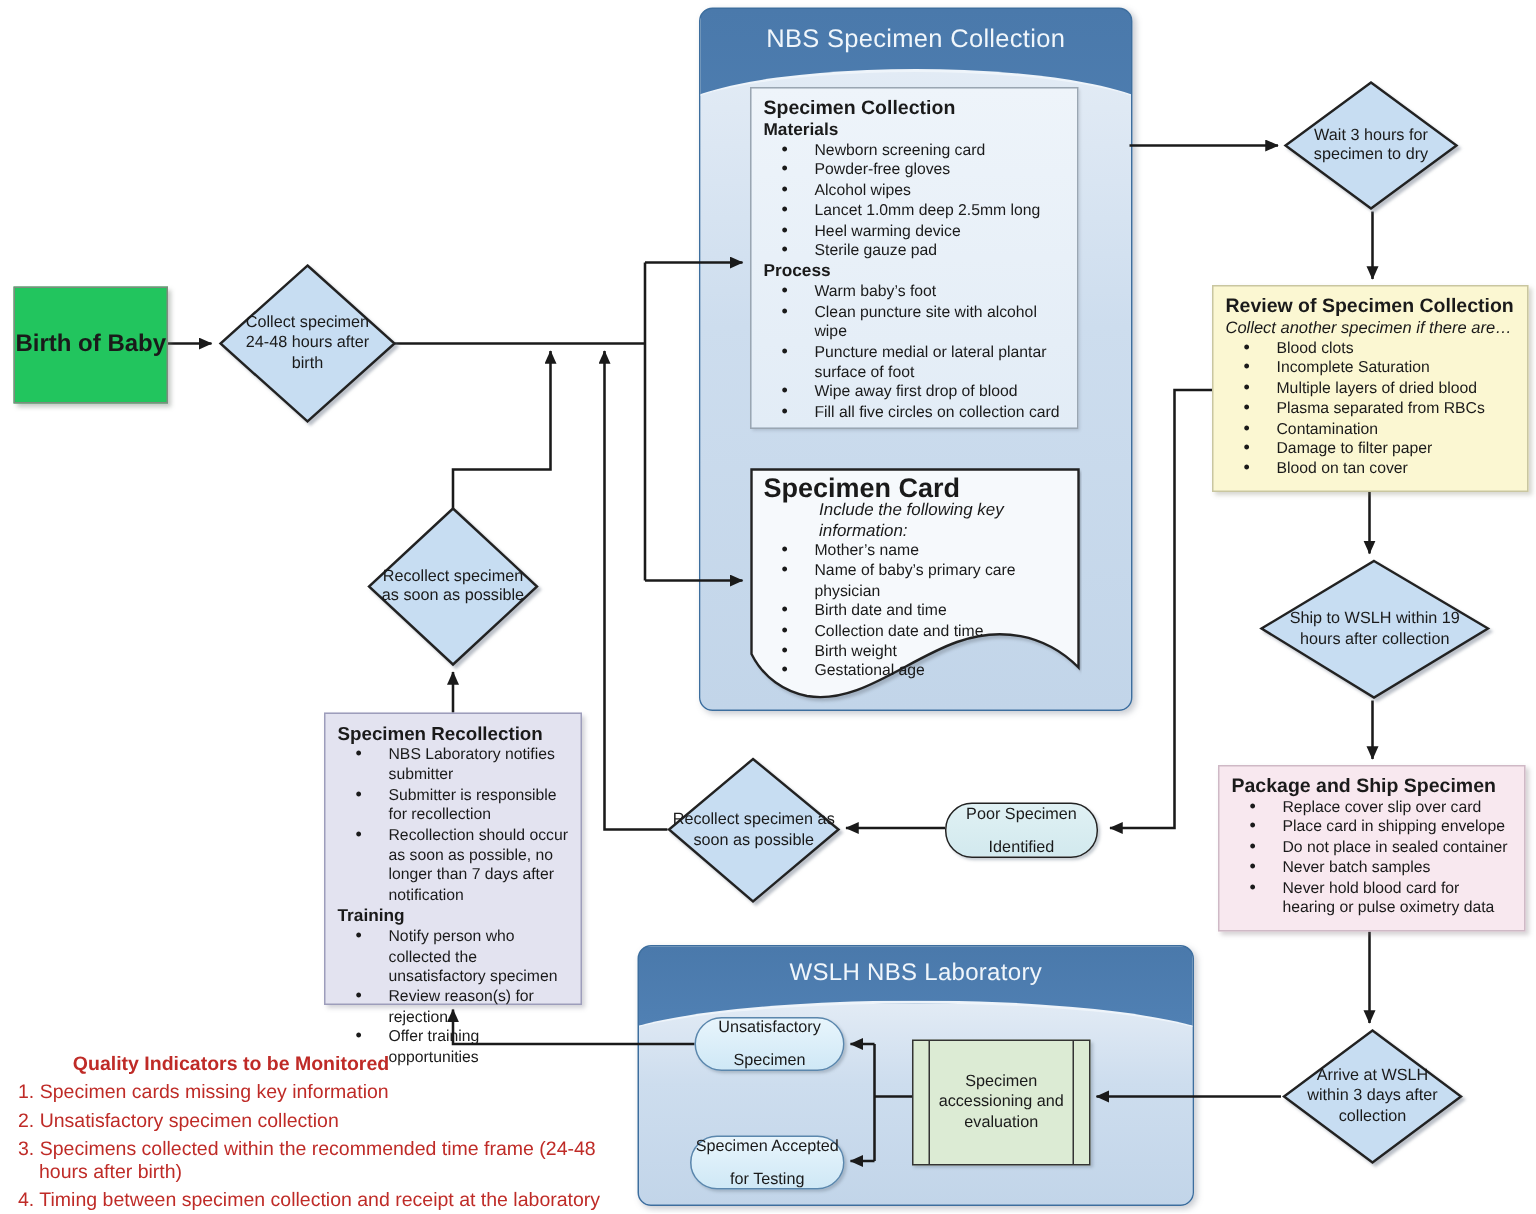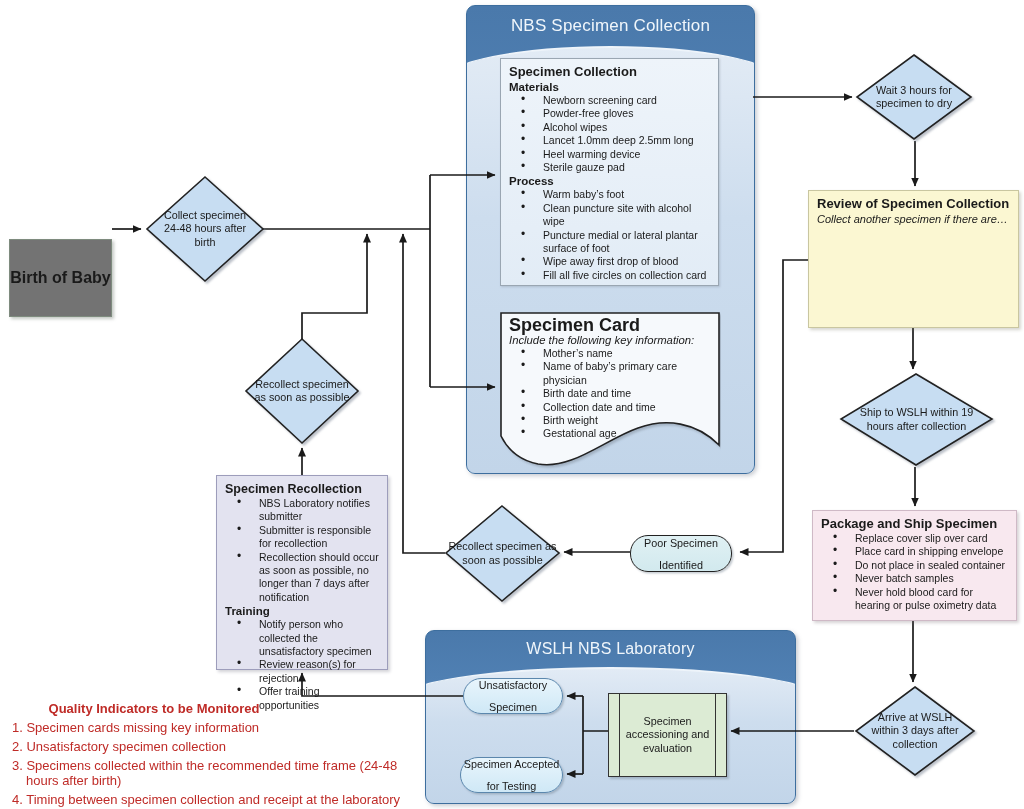--- a/index.html
+++ b/index.html
@@ -47,29 +47,29 @@
   .stad-teal{background:linear-gradient(180deg,#e0f1f4,#d2e9ee);border:1.5px solid #222;}
 
   
   .procbox{position:absolute;z-index:3;background:#dcebd4;border:1.5px solid #333;
            display:flex;align-items:center;justify-content:center;text-align:center;
            font-size:10.8px;line-height:13.5px;box-sizing:border-box;
            box-shadow:1.5px 1.5px 2px rgba(110,125,140,.4);}
   .procbox::before,.procbox::after{content:"";position:absolute;top:0;bottom:0;width:0;border-left:1.5px solid #333;}
   .procbox::before{left:10px;} .procbox::after{right:10px;}
 
-  .startbox{position:absolute;z-index:3;background:#737373;border:1.2px solid #7e8b7e;
+  .startbox{position:absolute;z-index:3;background:#22c55e;border:1.2px solid #7e8b7e;
             display:flex;align-items:center;justify-content:center;font-weight:bold;font-size:16px;
-            box-shadow:2px 2px 3px rgba(110,120,110,.4);margin-top:48px;}
+            box-shadow:2px 2px 3px rgba(110,120,110,.4);}
 
   
   .doc{position:absolute;z-index:3;}
   .doc .dtext{position:absolute;left:9px;top:5px;right:5px;font-size:10.5px;line-height:13.4px;}
   .doc .btitle{font-weight:bold;font-size:18px;line-height:16px;}
-  .doc .bsub{font-style:italic;font-size:11.3px;line-height:14px;}
+  .doc .bsub{font-style:italic;font-size:11.3px;line-height:14px;margin-left:37px;}
   .doc ul{list-style:none;margin:0;padding:0;}
   .doc li{position:relative;padding-left:34px;}
   .doc li::before{content:"\2022";position:absolute;left:12px;top:-1px;font-size:12px;}
 
   
   .quality{position:absolute;z-index:3;color:#bf2b27;width:412px;font-size:13px;line-height:15.5px;}
   .quality .qtitle{font-weight:bold;text-align:center;width:300px;margin:0 0 3px 0;}
   .quality ol{list-style:none;margin:0;padding:0 0 0 8px;}
   .quality li{padding-left:14px;text-indent:-14px;margin-bottom:3.5px;}
 
@@ -201,20 +201,29 @@
           <li>Collection date and time</li>
           <li>Birth weight</li>
           <li>Gestational age</li>
         </ul>
     </div>
   </div>
 
   <div class="listbox yellowbox" style="left:808px;top:190px;width:211px;height:138px;">
     <div class="btitle">Review of Specimen Collection</div>
     <div class="bsub">Collect another specimen if there are…</div>
+    <ul>
+        <li>Blood clots</li>
+        <li>Incomplete Saturation</li>
+        <li>Multiple layers of dried blood</li>
+        <li>Plasma separated from RBCs</li>
+        <li>Contamination</li>
+        <li>Damage to filter paper</li>
+        <li>Blood on tan cover</li>
+      </ul>
   </div>
 
   <div class="listbox pinkbox" style="left:812px;top:510px;width:205px;height:111px;">
     <div class="btitle">Package and Ship Specimen</div>
     <ul>
         <li>Replace cover slip over card</li>
         <li>Place card in shipping envelope</li>
         <li>Do not place in sealed container</li>
         <li>Never batch samples</li>
         <li>Never hold blood card for hearing or pulse oximetry data</li>

